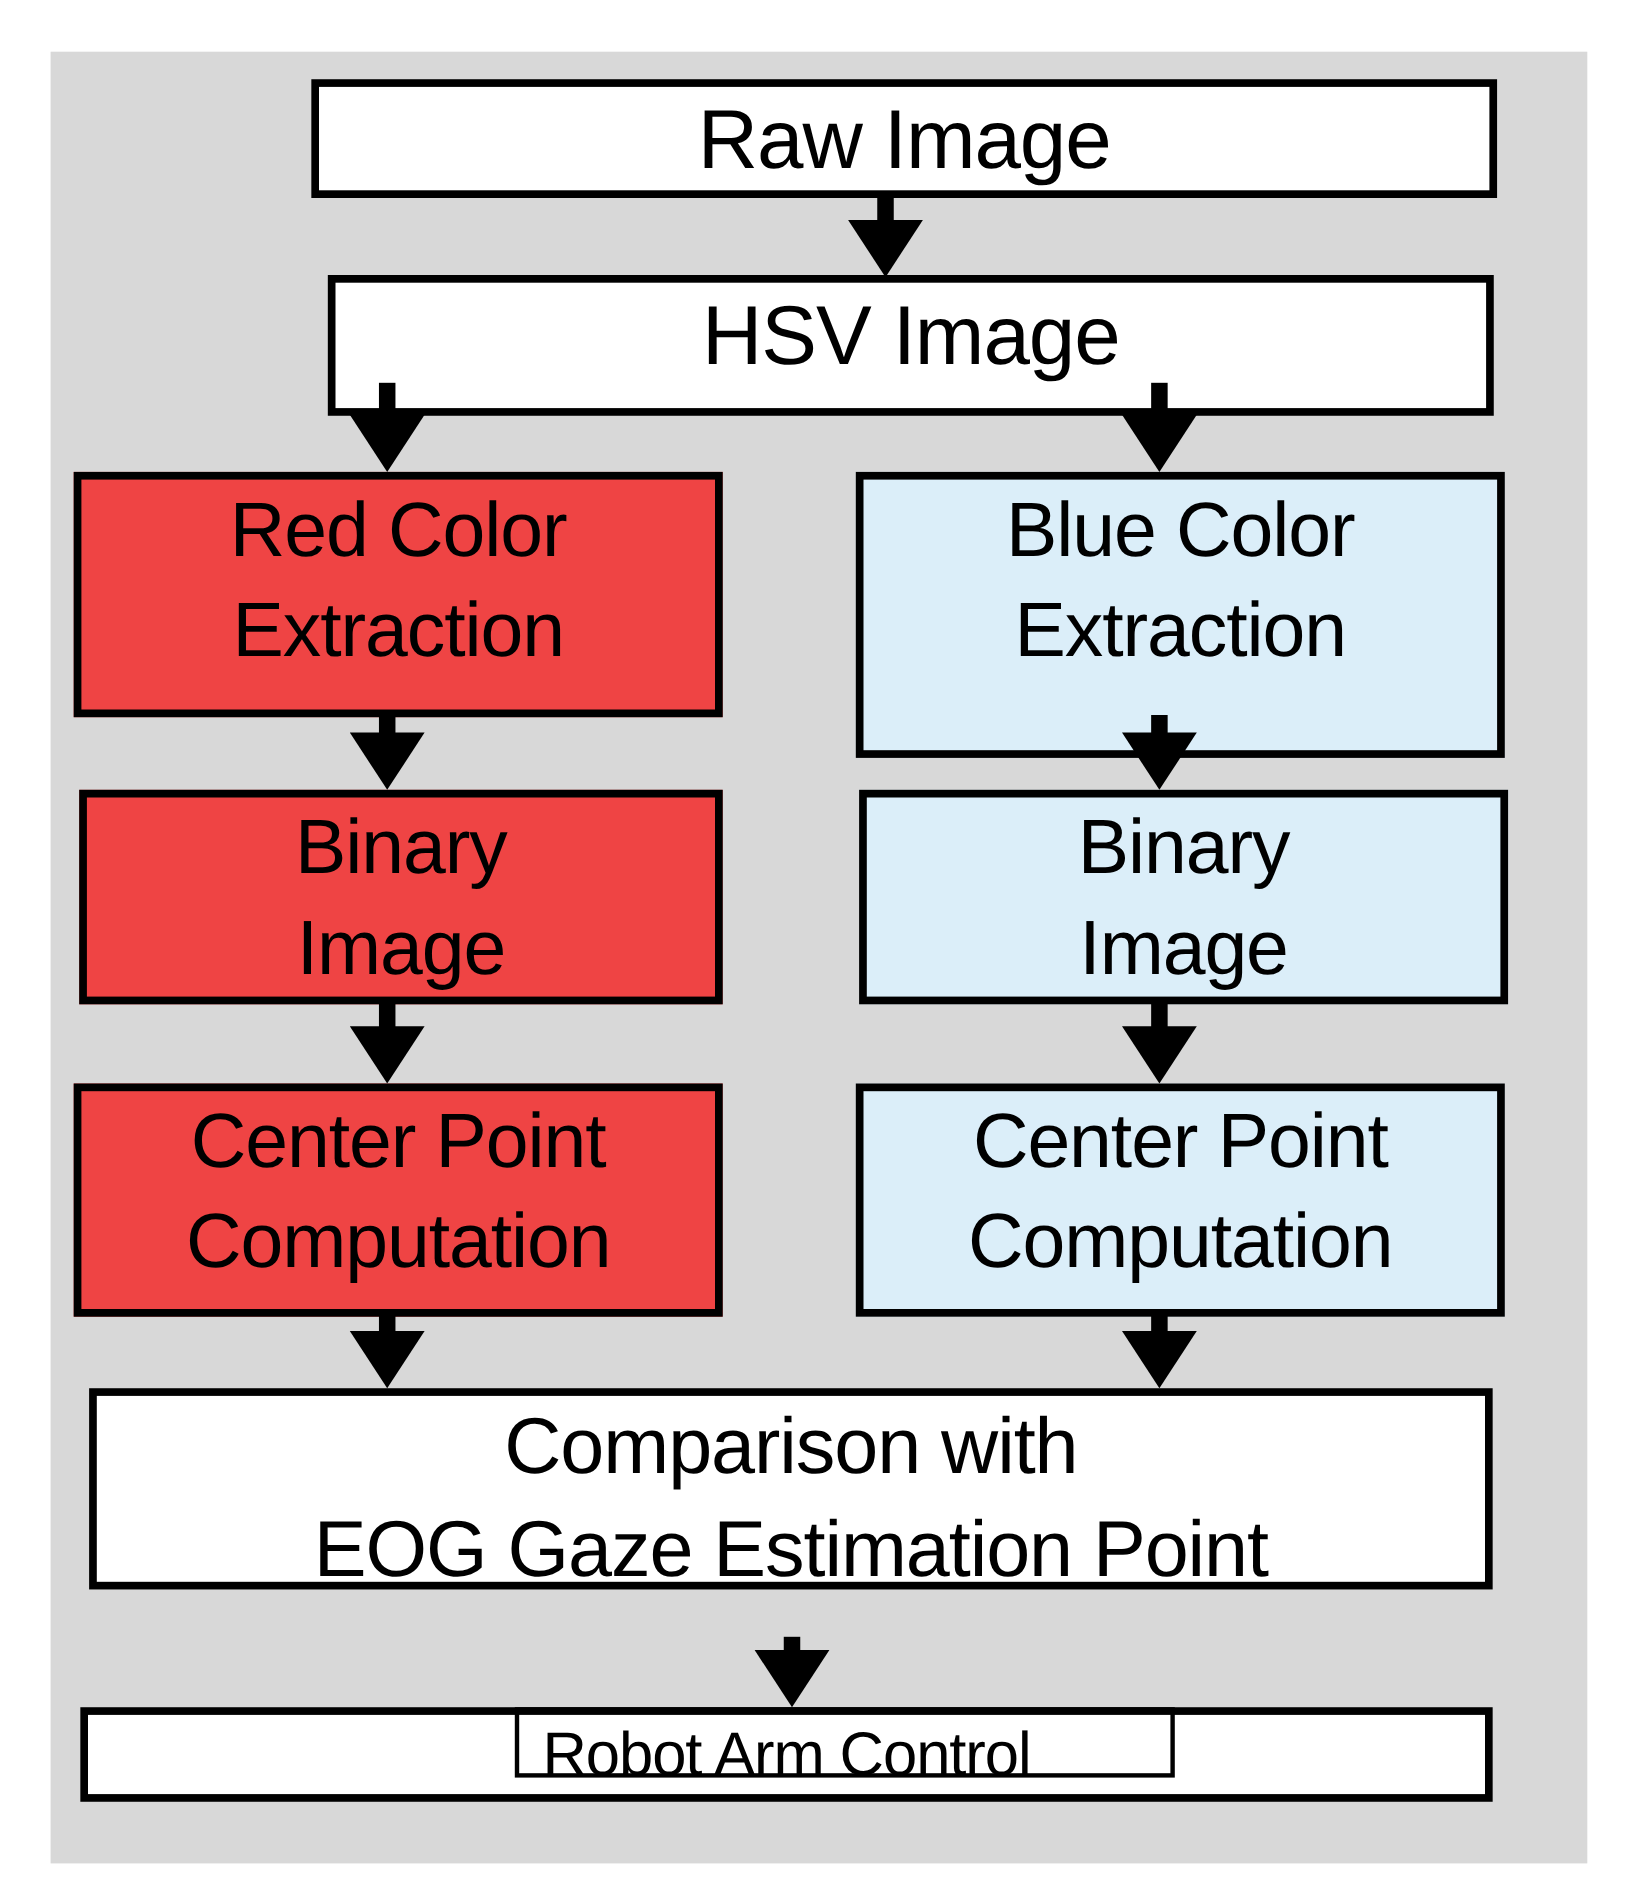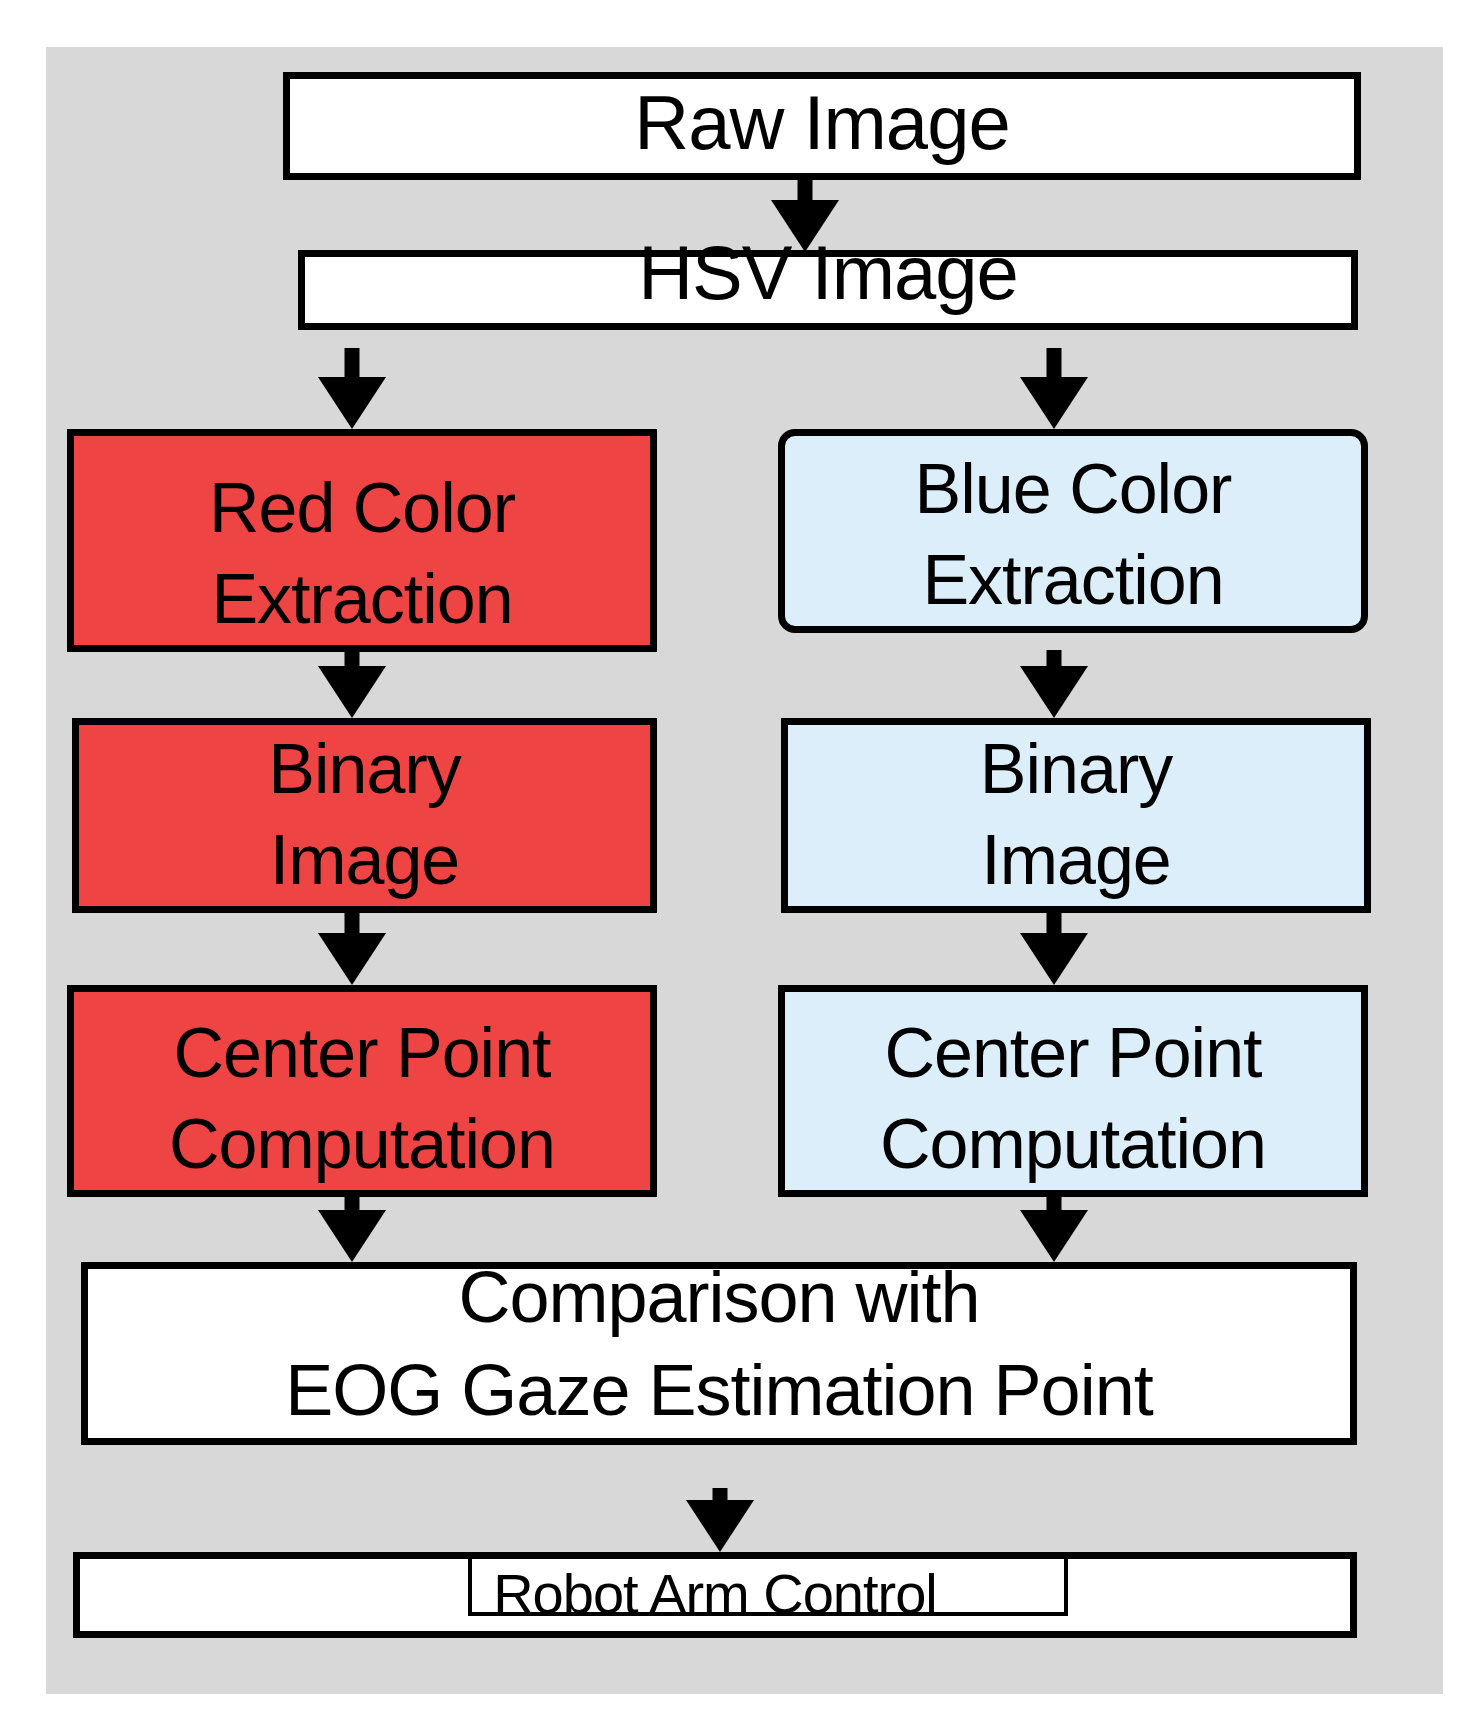--- a/index.html
+++ b/index.html
@@ -25,34 +25,34 @@
     background: #d8d8d8;
   }
   .node {
     position: absolute;
     box-sizing: border-box;
     border: 7px solid #000000;
     background: #ffffff;
     display: flex;
     flex-direction: column;
     align-items: center;
-    justify-content: flex-end;
+    justify-content: flex-start;
     text-align: center;
     font-size: 70px;
     line-height: 1.3;
     letter-spacing: -1px;
     white-space: nowrap;
   }
   .node.pink { background: #ef4444; }
   .node.blue { background: #dbeef9; }
 
   #n-raw      { left: 283px; top: 72px;  width: 1078px; height: 108px; font-size: 76px; }
-  #n-hsv      { left: 298px; top: 250px; width: 1060px; height: 80px; font-size: 76px; }
+  #n-hsv      { left: 298px; top: 250px; width: 1060px; height: 128px; font-size: 76px; }
   #n-red-ex   { left: 67px;  top: 429px; width: 590px;  height: 223px; }
-  #n-blue-ex  { left: 778px; top: 429px; width: 590px;  height: 204px; border-radius: 17px; }
+  #n-blue-ex  { left: 778px; top: 429px; width: 590px;  height: 260px; }
   #n-red-bin  { left: 72px;  top: 718px; width: 585px;  height: 195px; }
   #n-blue-bin { left: 781px; top: 718px; width: 590px;  height: 195px; }
   #n-red-cp   { left: 67px;  top: 985px; width: 590px;  height: 212px; }
   #n-blue-cp  { left: 778px; top: 985px; width: 590px;  height: 212px; }
   #n-comp     { left: 81px;  top: 1262px; width: 1276px; height: 183px; font-size: 72px; }
   #n-robot    { left: 73px;  top: 1552px; width: 1284px; height: 86px;  font-size: 56px; }
 
   
   .robot-inner {
     position: absolute;

